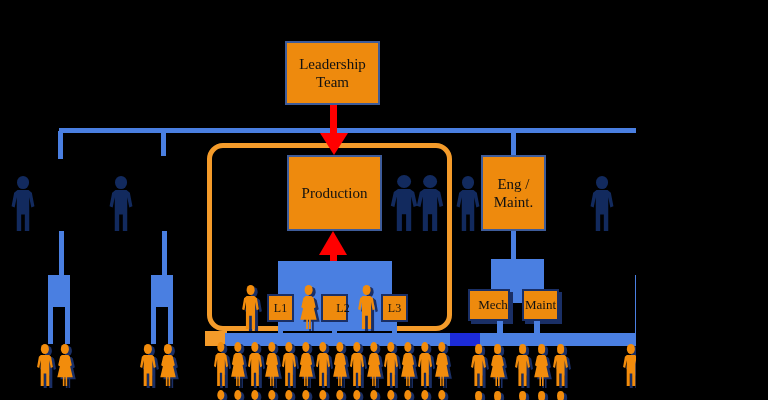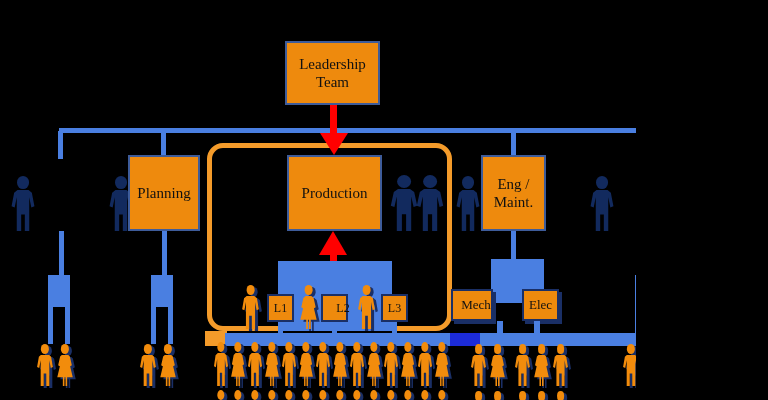--- a/index.html
+++ b/index.html
@@ -25,21 +25,21 @@
     border:2px solid #1A2F66;display:flex;align-items:center;justify-content:center;
     font-size:12px;color:#111;box-sizing:border-box;
   }
   #lbox-1{left:267px;} #lbox-2{left:321px;padding-left:17px;} #lbox-3{left:381px;}
   .tbox{
     position:absolute;top:256px;height:32px;background:#EE8A0D;
     border:2px solid #1A2F66;box-shadow:3px 3px 0 #1A2F66;
     display:flex;align-items:center;justify-content:center;
     font-size:13px;color:#111;box-sizing:border-box;
   }
-  #tbox-mech{left:451px;width:42px;padding-left:8px;} #tbox-elec{left:522px;width:37px;}
+  #tbox-mech{left:468px;width:42px;padding-left:8px;} #tbox-elec{left:522px;width:37px;}
   
   .blue{position:absolute;background:#4A7FE1;}
   .hline-top{left:59px;top:95px;width:709px;height:5px;}
   .v-sales{left:58px;top:98px;width:5px;height:28px;}
   .v-planning{left:161px;top:98px;width:5px;height:25px;}
   .v-eng{left:511px;top:98px;width:5px;height:25px;}
   .v-quality{left:646px;top:98px;width:5px;height:25px;}
   .drop-sales{left:59px;top:198px;width:5px;height:44px;}
   .drop-planning{left:162px;top:198px;width:5px;height:44px;}
   .drop-eng{left:511px;top:198px;width:5px;height:28px;}
@@ -166,23 +166,20 @@
           <span class="pbody" style="clip-path: polygon(30% 0%, 70% 0%, 84% 7%, 94% 40%, 82% 43%, 74% 18%, 74% 58%, 74% 100%, 57% 100%, 57% 60%, 43% 60%, 43% 100%, 26% 100%, 26% 58%, 26% 18%, 18% 43%, 6% 40%, 16% 7%);"></span>
         </span>
       </span>
     </div>
 
   <div class="prod-outline"></div>
 
   <div class="obox" id="box-leadership">
     <span>Leadership Team</span>
   </div>
-  <div class="obox" id="box-planning">
-    <span>Planning</span>
-  </div>
   <div class="obox" id="box-eng">
     <span>Eng / Maint.</span>
   </div>
   <div class="obox" id="box-production">
     <span>Production</span>
   </div>
 
   <div class="red ar-down-stem"></div>
   <div class="ar-down-head"></div>
   <div class="ar-up-head"></div>
@@ -250,21 +247,21 @@
     <span>L2</span>
   </div>
   <div class="lbox" id="lbox-3">
     <span>L3</span>
   </div>
 
   <div class="tbox" id="tbox-mech">
     <span>Mech</span>
   </div>
   <div class="tbox" id="tbox-elec">
-    <span>Elec</span>
+    <span>Maint</span>
   </div>
 
   <div class="blue lconn lconn-1"></div>
   <div class="blue lconn lconn-2"></div>
   <div class="blue lconn lconn-3"></div>
   <div class="blue tconn tconn-mech"></div>
   <div class="blue tconn tconn-elec"></div>
 
   <div class="band-orange"></div>
   <div class="blue band"></div>

